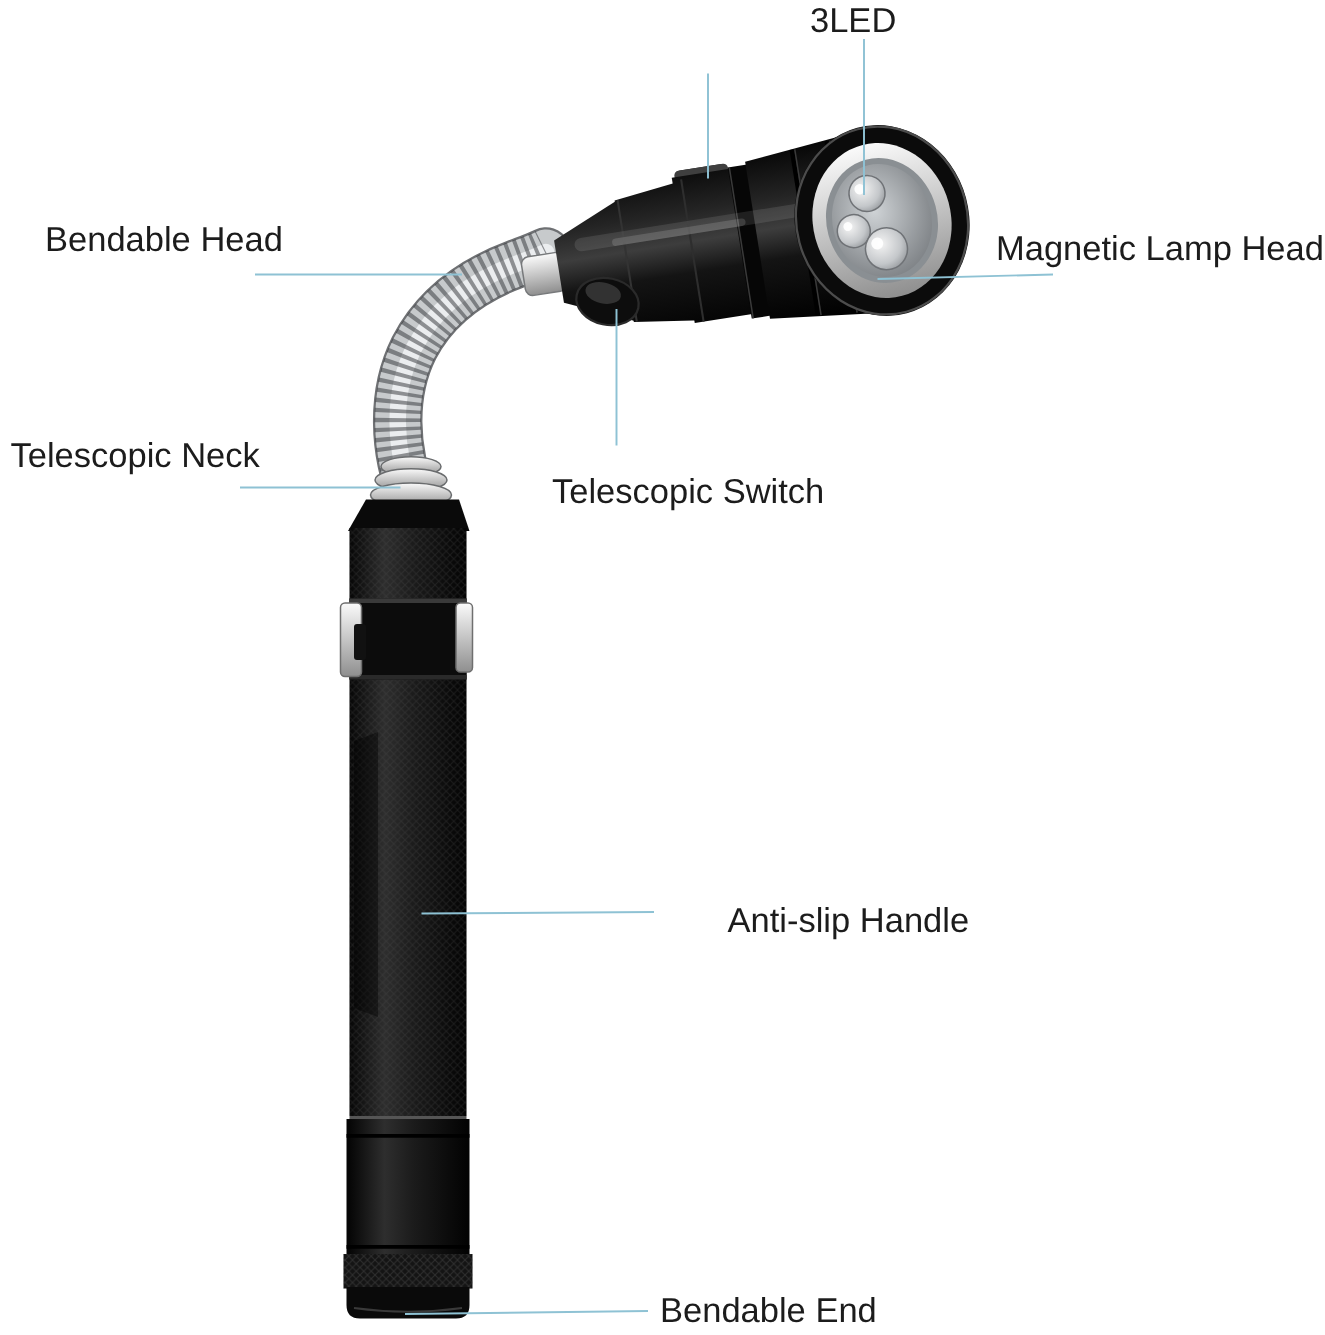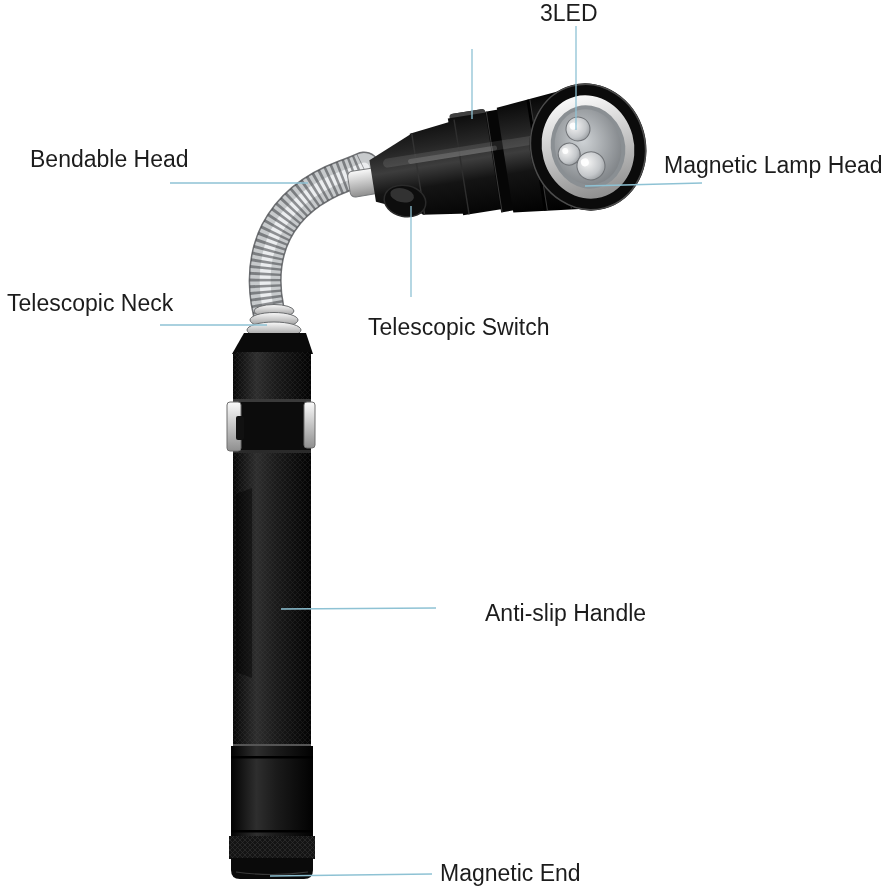--- a/index.html
+++ b/index.html
@@ -180,15 +180,15 @@
   <div class="callout-label" style="left:30px; top:146px;">Bendable Head</div>
 
   <div class="callout-label" style="left:7px; top:290px;">Telescopic Neck</div>
 
   <div class="callout-label" style="left:664px; top:152px;">Magnetic Lamp Head</div>
 
   <div class="callout-label" style="left:368px; top:314px;">Telescopic Switch</div>
 
   <div class="callout-label" style="left:485px; top:600px;">Anti-slip Handle</div>
 
-  <div class="callout-label" style="left:440px; top:860px;">Magnetic End</div>
+  <div class="callout-label" style="left:440px; top:860px;">Bendable End</div>
 
 </div>
 
 </body></html>

